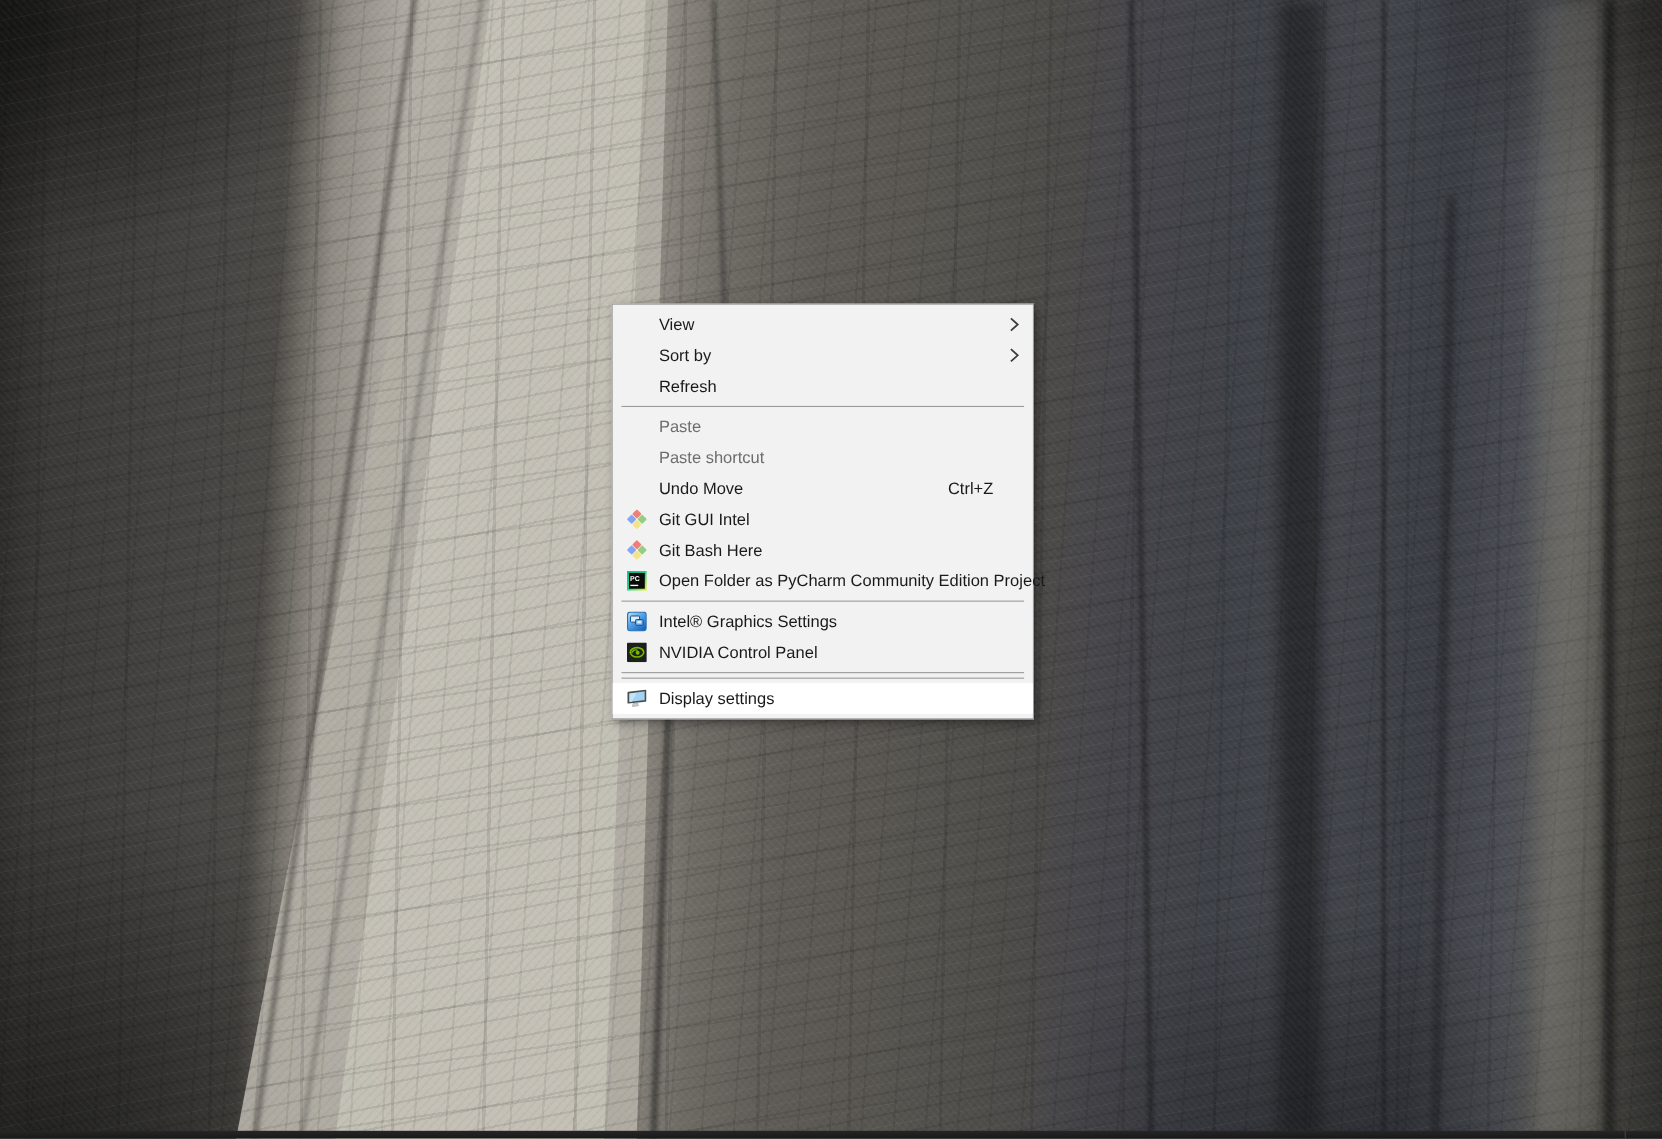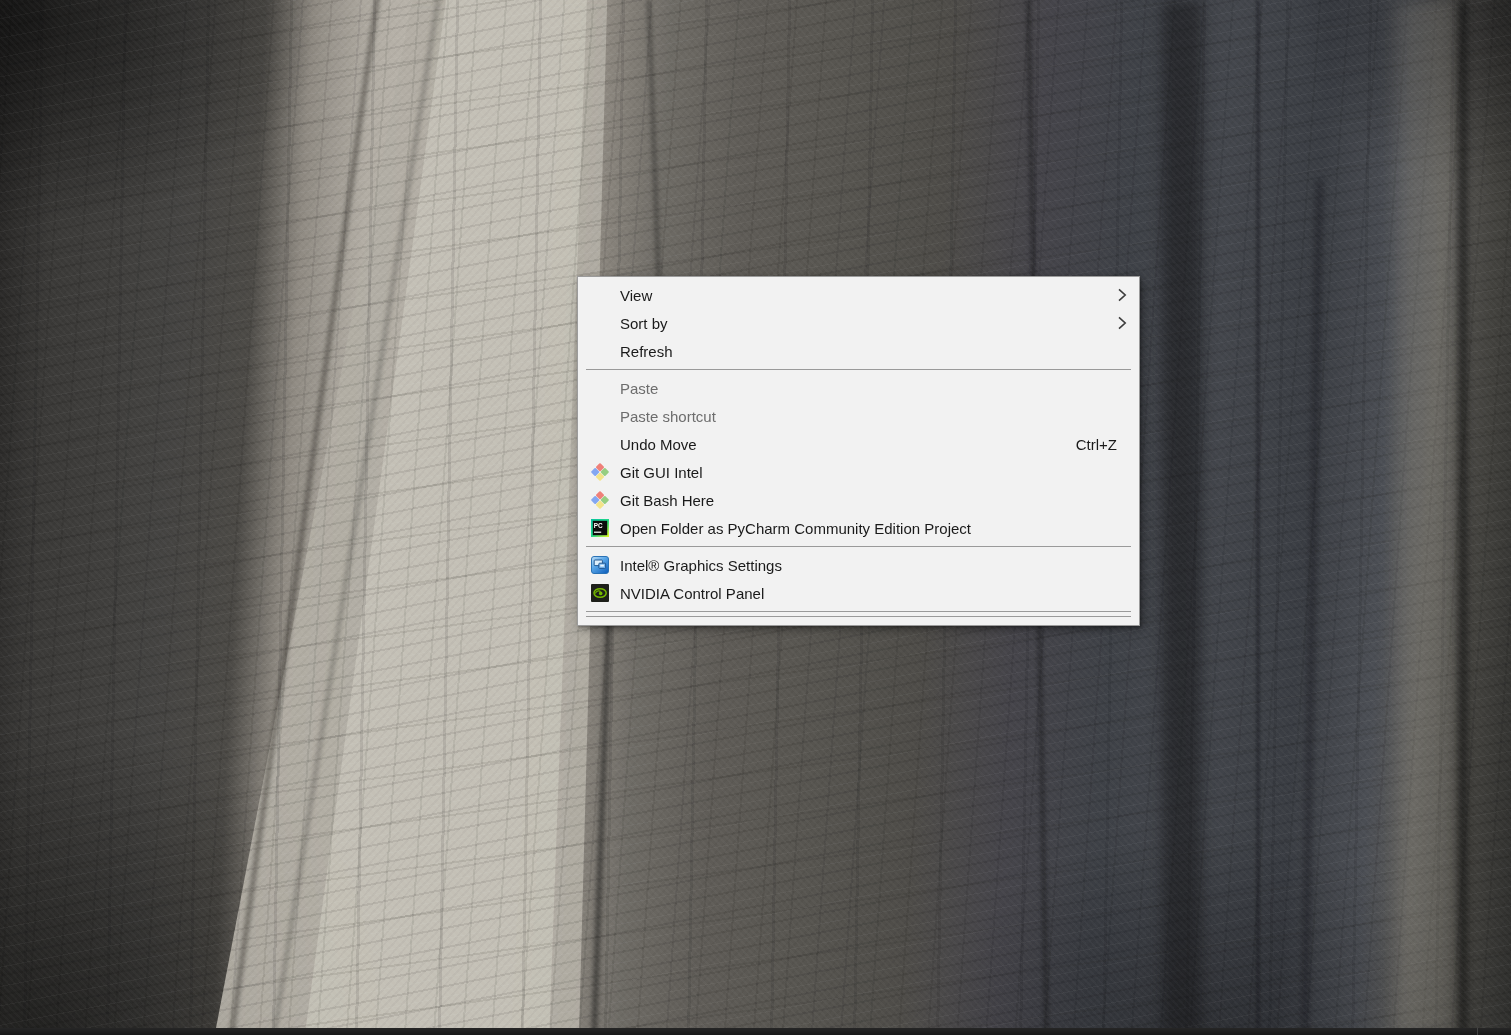--- a/index.html
+++ b/index.html
@@ -52,35 +52,35 @@
   .crack-g{left:1458px;top:0;width:10px;height:1035px;background:rgba(12,12,13,.55);filter:blur(3px);}
   .light-col{left:1396px;top:0;width:58px;height:1035px;background:rgba(150,146,138,.28);filter:blur(9px);}
   .streak-a{left:300px;top:-20px;width:5px;height:1100px;background:rgba(38,36,32,.45);filter:blur(2px);transform:rotate(8deg);}
   .streak-b{left:352px;top:-20px;width:4px;height:1100px;background:rgba(38,36,32,.3);filter:blur(2px);transform:rotate(9deg);}
   
   .taskbar-strip{position:absolute;left:0;bottom:0;width:1511px;height:7px;
     background:linear-gradient(#262626,#181818);}
   .taskbar-divider{position:absolute;left:1477px;bottom:0;width:1px;height:7px;background:#5a5a5a;opacity:.6;}
   
   .context-menu{
-    position:absolute;left:577px;top:276px;width:563px;box-sizing:border-box;
+    position:absolute;left:556px;top:276px;width:384px;box-sizing:border-box;
     background:var(--menu-bg,#f2f2f2);
     border:1px solid var(--menu-border,#999);
     box-shadow:3px 3px 9px rgba(0,0,0,.38), 1px 1px 2px rgba(0,0,0,.25);
     padding:4px 0;
     font-size:15px;color:var(--text,#1a1a1a);
     user-select:none;
   }
   .menu-item{display:flex;align-items:center;height:28px;padding:0 12px 0 13px;box-sizing:border-box;cursor:default;}
   .menu-item.highlighted{background:var(--highlight-bg,#fff);}
   .menu-item.disabled{color:var(--disabled-text,#6d6d6d);align-items:center;}
   .icon-slot{width:18px;height:18px;margin-right:11px;flex:0 0 auto;display:flex;align-items:center;justify-content:center;}
   .icon-slot svg{display:block;}
   .label{white-space:nowrap;}
-  .shortcut{margin-left:auto;margin-right:10px;white-space:nowrap;}
+  .shortcut{margin-left:auto;margin-right:24px;white-space:nowrap;}
   .chevron{margin-left:auto;width:10px;height:16px;flex:0 0 auto;display:flex;align-items:center;}
   .menu-separator{height:1px;background:var(--separator,#9a9a9a);margin:4px 8px;}
 </style>
 </head>
 <body>
 
 <div class="wallpaper">
   <div class="light-band">
     <div class="band-soft"></div>
     <div class="band-core"></div>
@@ -217,13 +217,24 @@
     <ellipse cx="9.1" cy="9" rx="6.1" ry="4.3" fill="none" stroke="#76b900" stroke-width="1.5"></ellipse>
     <path d="M4.2 9.6 Q6.5 5.6 9.6 7.4" fill="none" stroke="#76b900" stroke-width="1.1"></path>
     <circle cx="9.7" cy="9.4" r="1.8" fill="#76b900"></circle>
   </svg>
       </span>
     <span class="label">NVIDIA Control Panel</span>
 
   </div>
   <div class="menu-separator"></div>
   <div class="menu-separator"></div>
+<div class="menu-item highlighted">
+    <span class="icon-slot">
+        <svg width="18" height="18" viewBox="0 0 18 18">
+    <polygon points="1.2,3.6 16.8,1.7 16.8,11.2 1.2,12.9" fill="#a6d2f2" stroke="#494e51" stroke-width="1.5" stroke-linejoin="round"></polygon>
+    <polygon points="2.5,4.6 8.8,3.8 4.6,11.9 2.5,12.2" fill="#c8e5f8" opacity="0.9"></polygon>
+    <polygon points="5.6,13.5 9.6,13 10.2,15.6 5,16.2" fill="#cfcfcf" stroke="#9a9a9a" stroke-width="0.6"></polygon>
+  </svg>
+      </span>
+    <span class="label">Display settings</span>
+
+  </div>
   </div>
 
 </body></html>

